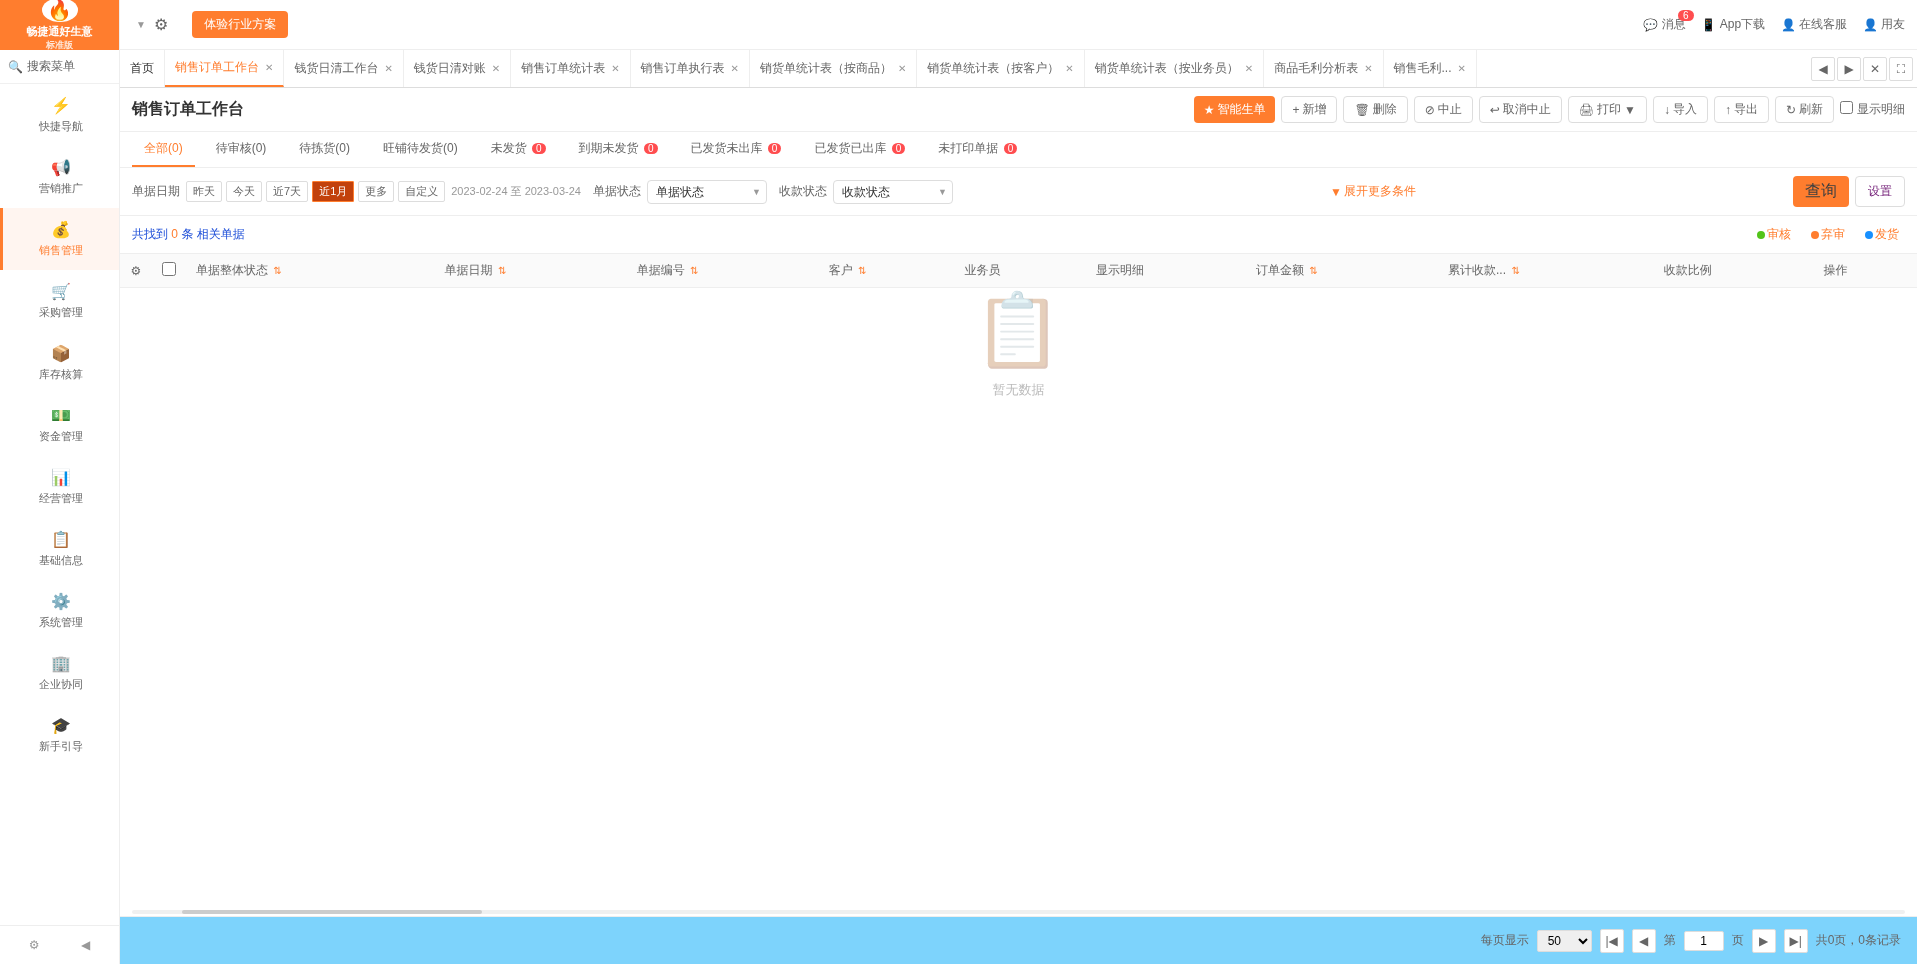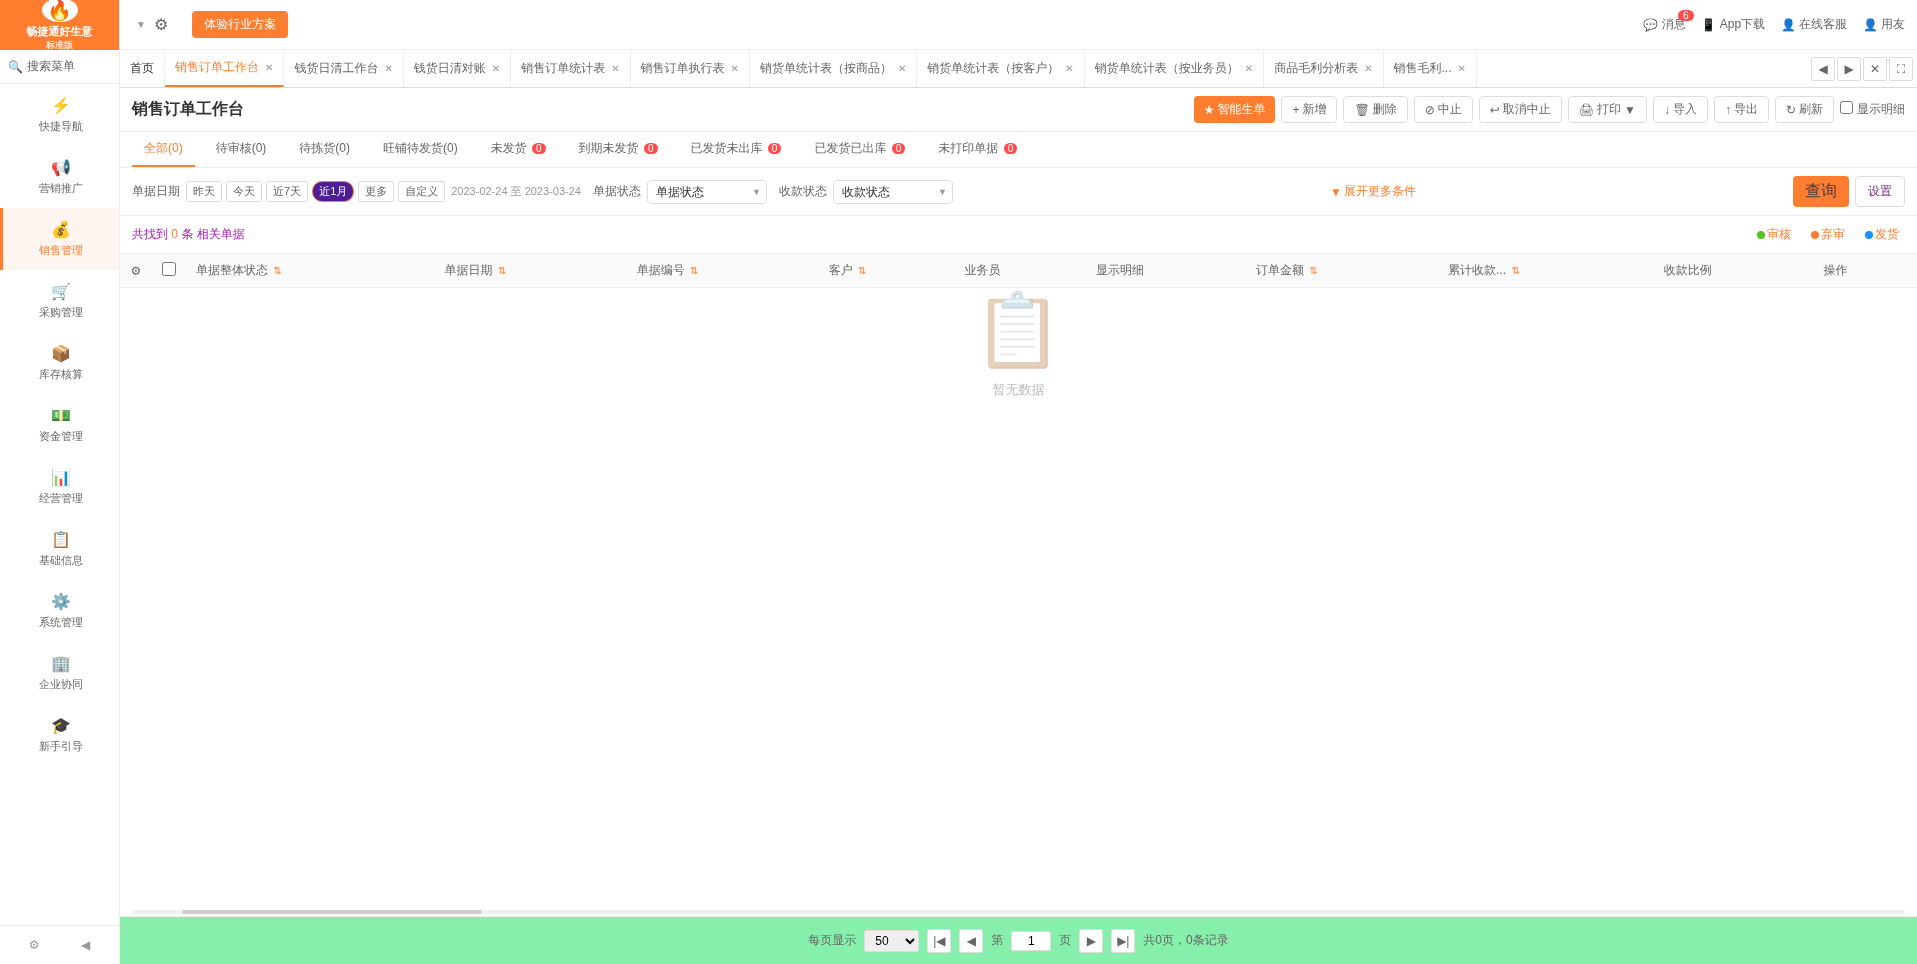--- a/index.html
+++ b/index.html
@@ -55,51 +55,51 @@
     .sub-tab.active { color: #ff7d2e; border-bottom-color: #ff7d2e; }
     .sub-tab .badge-red { background: #ff4d4f; color: white; border-radius: 10px; font-size: 10px; padding: 0 4px; margin-left: 2px; }
 
     
     .filter-area { background: #fff; padding: 8px 12px; border-bottom: 1px solid #eee; flex-shrink: 0; }
     .filter-row { display: flex; align-items: center; gap: 12px; flex-wrap: wrap; }
     .filter-item { display: flex; align-items: center; gap: 6px; }
     .filter-label { color: #666; font-size: 12px; white-space: nowrap; }
     .filter-date-btns { display: flex; gap: 4px; align-items: center; }
     .date-btn { padding: 2px 6px; border: 1px solid #ddd; border-radius: 2px; cursor: pointer; font-size: 11px; color: #666; background: #fff; }
-    .date-btn.active { background: #4c1d95; color: white; border-color: #ff7d2e; border-radius: 10px; }
+    .date-btn.active { background: #c2410c; color: white; border-color: #ff7d2e; border-radius: 1px; }
     .filter-select { border: 1px solid #ddd; border-radius: 4px; padding: 4px 24px 4px 8px; font-size: 12px; color: #333; background: #fff; cursor: pointer; appearance: none; min-width: 120px; }
     .filter-select-wrap { position: relative; display: inline-block; }
     .filter-select-wrap::after { content: '▼'; position: absolute; right: 6px; top: 50%; transform: translateY(-50%); font-size: 9px; color: #999; pointer-events: none; }
     .date-range { font-size: 11px; color: #999; }
     .expand-btn { color: #ff7d2e; cursor: pointer; font-size: 12px; display: flex; align-items: center; gap: 2px; margin-left: auto; }
 
     
     .data-area { flex: 1; background: #fff; margin: 0; overflow: hidden; display: flex; flex-direction: column; }
     .data-header { padding: 8px 12px; display: flex; align-items: center; justify-content: space-between; border-bottom: 1px solid #eee; }
     .data-count { color: #666; font-size: 12px; }
-    .data-count span { color: #a21caf; }
+    .data-count span { color: #1d4ed8; }
     .data-actions { display: flex; gap: 8px; }
     .action-btn { color: #666; cursor: pointer; font-size: 12px; display: flex; align-items: center; gap: 2px; padding: 2px 6px; border-radius: 2px; }
     .action-btn.orange { color: #ff7d2e; }
 
     
     .table-wrap { flex: 1; overflow: auto; }
     table { width: 100%; border-collapse: collapse; font-size: 12px; }
     thead tr { background: #fafafa; }
     th { padding: 8px 10px; text-align: left; border-bottom: 1px solid #eee; color: #666; font-weight: normal; white-space: nowrap; cursor: pointer; }
     .th-sort { color: #ff7d2e; font-size: 10px; margin-left: 2px; }
     .col-settings { width: 32px; text-align: center; }
     .col-check { width: 32px; text-align: center; }
 
     
     .empty-state { flex: 1; display: flex; flex-direction: column; align-items: center; justify-content: center; color: #999; }
     .empty-text { font-size: 13px; color: #bbb; }
 
     
-    .pagination { height: 48px; background: #86efac; border-top: 1px solid #eee; display: flex; align-items: center; justify-content: center; padding: 0 16px; gap: 8px; flex-shrink: 0; }
+    .pagination { height: 48px; background: #7dd3fc; border-top: 1px solid #eee; display: flex; align-items: center; justify-content: flex-end; padding: 0 16px; gap: 8px; flex-shrink: 0; }
     .page-size-select { border: 1px solid #ddd; border-radius: 2px; padding: 2px 6px; font-size: 12px; }
     .page-btn { width: 24px; height: 24px; border: 1px solid #ddd; background: #fff; cursor: pointer; border-radius: 2px; display: flex; align-items: center; justify-content: center; font-size: 12px; color: #666; }
     .page-btn:disabled { color: #ccc; cursor: not-allowed; }
     .page-input { width: 40px; border: 1px solid #ddd; border-radius: 2px; text-align: center; padding: 2px; font-size: 12px; }
 
     
     .scroll-area { height: 8px; background: #fff; padding: 2px 12px; display: flex; align-items: center; }
     .scroll-track { flex: 1; height: 4px; background: #f0f0f0; border-radius: 2px; position: relative; }
     .scroll-thumb { width: 300px; height: 4px; background: #ccc; border-radius: 2px; position: absolute; left: 50px; }
 

